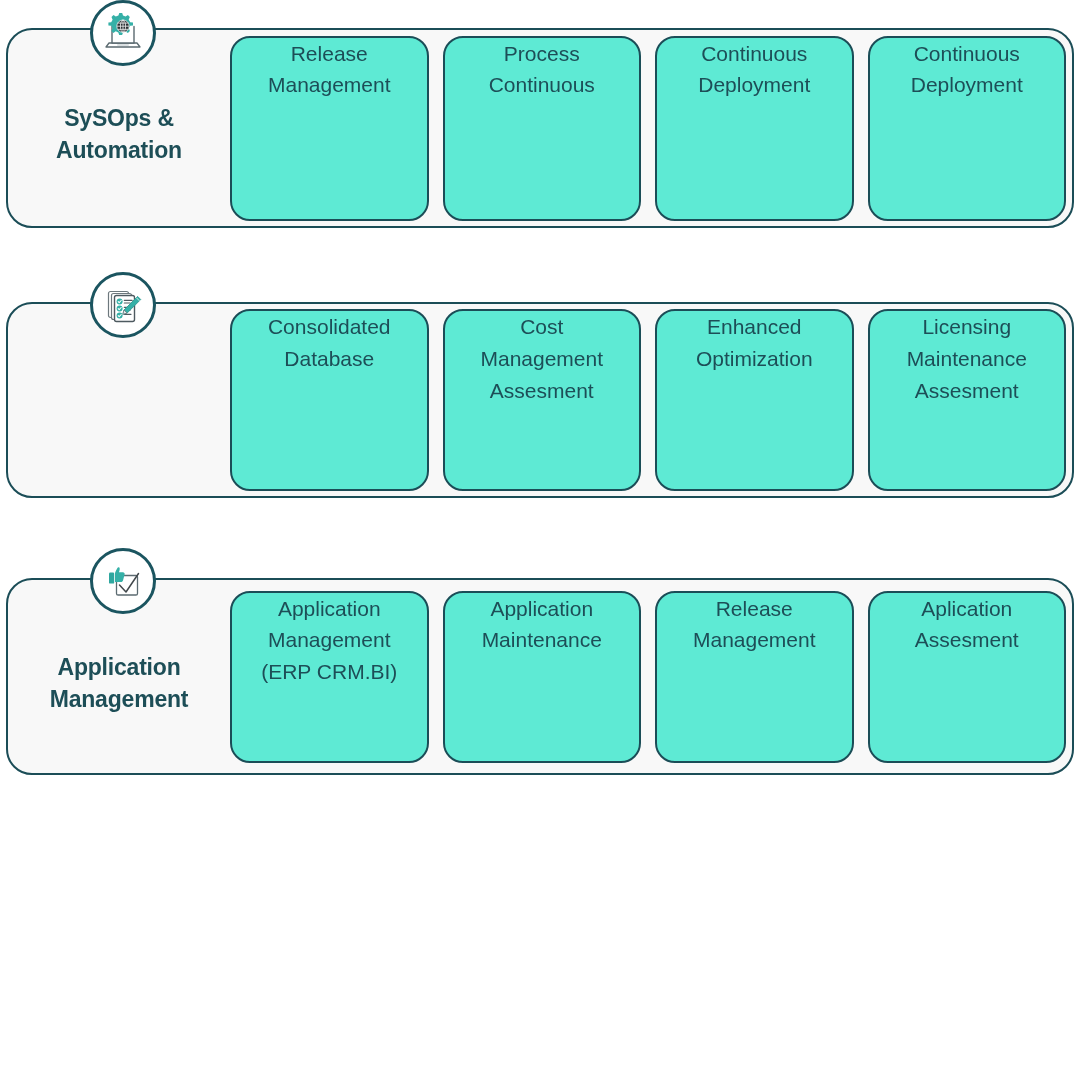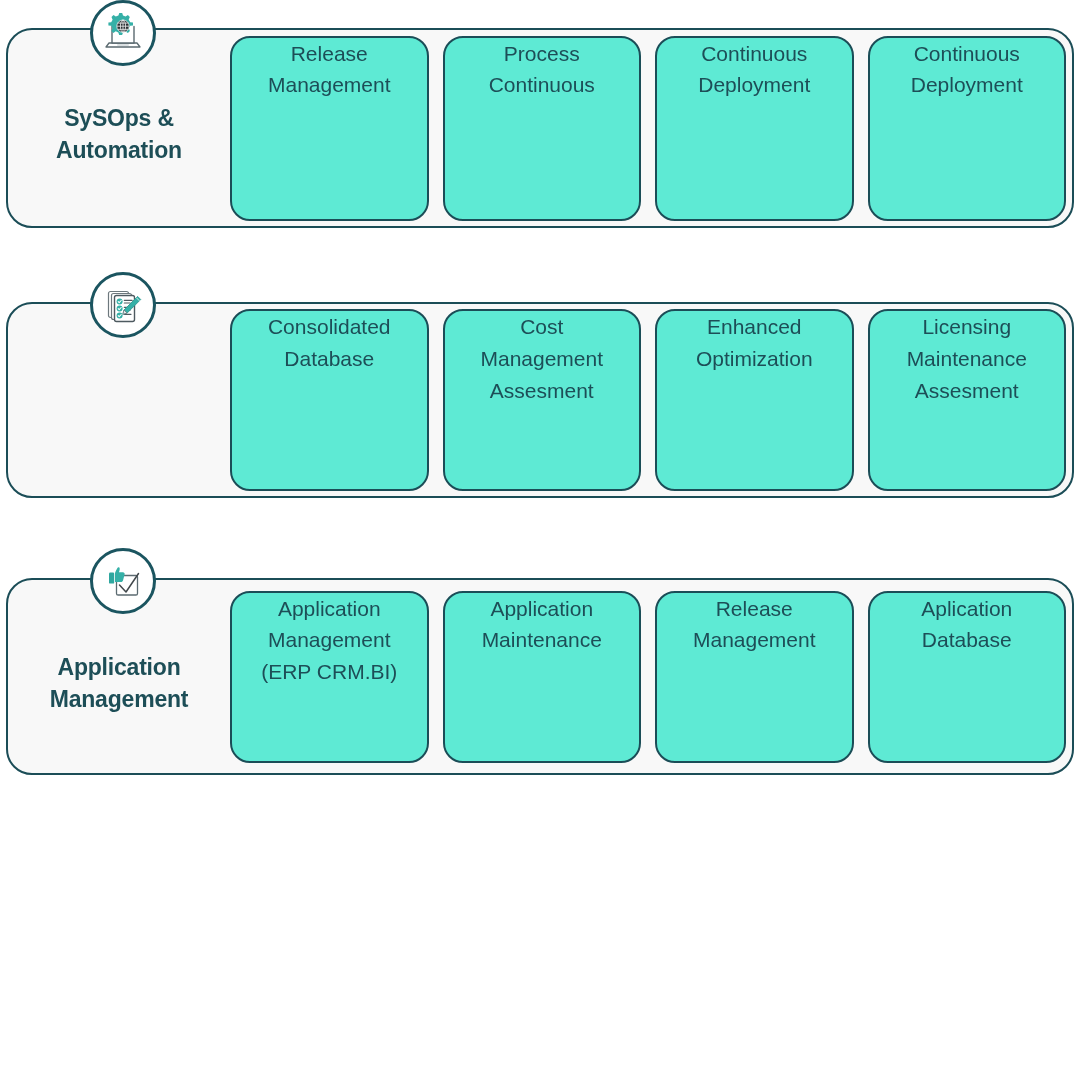--- a/index.html
+++ b/index.html
@@ -290,18 +290,18 @@
       <div class="card">
         <span class="card-label">Application
 Maintenance</span>
       </div>
       <div class="card">
         <span class="card-label">Release
 Management</span>
       </div>
       <div class="card">
         <span class="card-label">Aplication
-Database</span>
+Assesment</span>
       </div>
     </div>
   </div>
 
 </div>
 
 </body></html>

